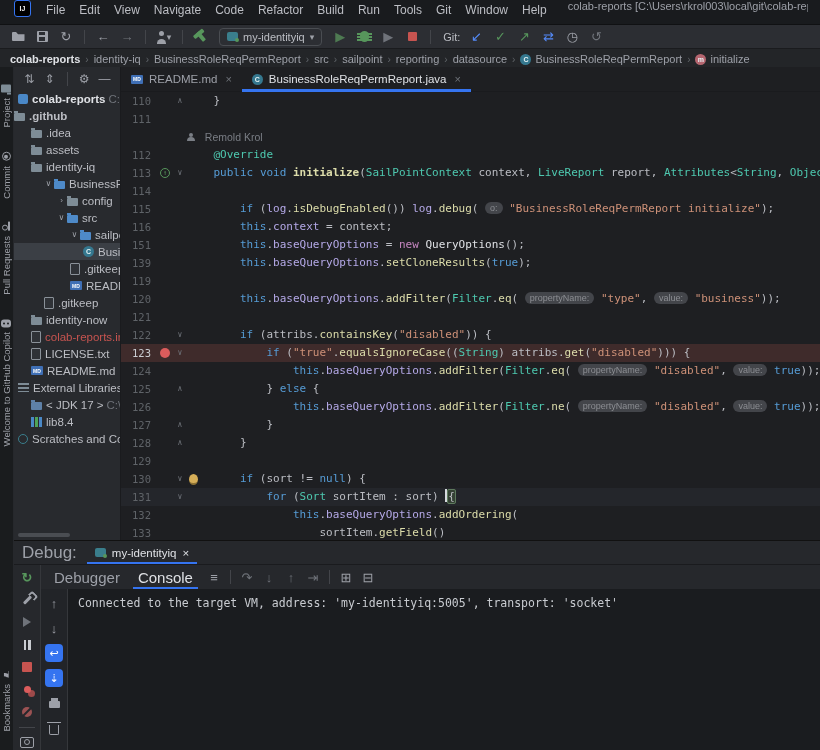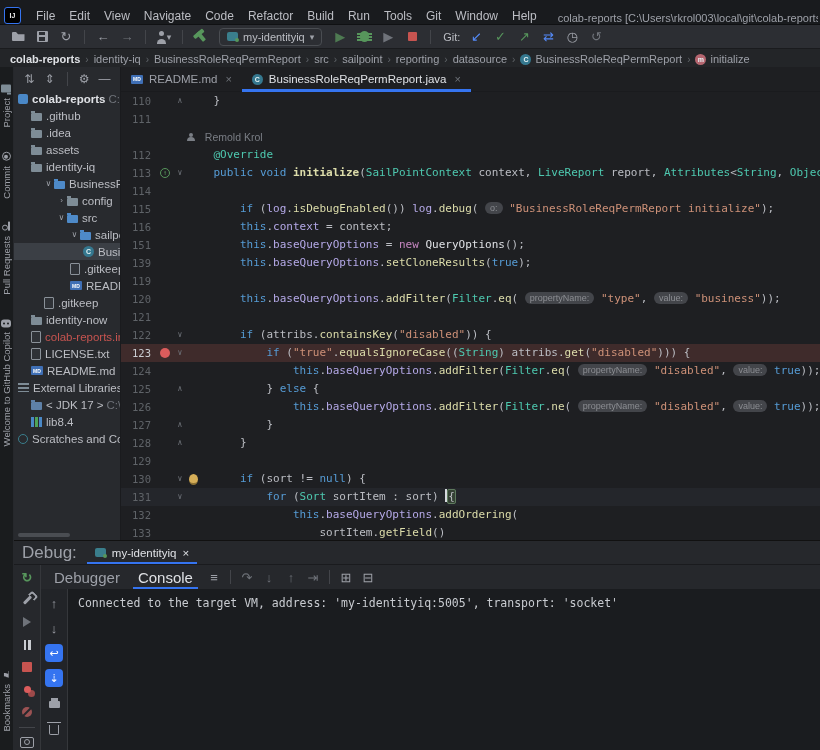--- a/index.html
+++ b/index.html
@@ -1,19 +1,19 @@
 <!DOCTYPE html>
 <html><head>
 <meta charset="utf-8">
 <style>
   html,body{margin:0;padding:0}
   body{width:820px;height:750px;position:relative;overflow:hidden;background:#1E1F22;
        font-family:"Liberation Sans",sans-serif;color:#BCBEC4;-webkit-font-smoothing:antialiased}
   
-  #menubar{height:24px;background:#191B1E;display:flex;align-items:flex-end;padding:0 2px;border-bottom:1px solid #101113}
+  #menubar{height:24px;background:#191B1E;display:flex;align-items:flex-start;padding:0 12px;border-bottom:1px solid #101113}
   .logo{width:15px;height:15px;border:1px solid #3574F0;border-radius:3px;background:#000;color:#E8E8E8;
         font-size:7px;font-weight:bold;display:flex;align-items:center;justify-content:center;margin:0 8px 0 2px}
   .menu-item{padding:2px 7px;font-size:12px;color:#BCBEC4;border-radius:4px}
   .win-title{flex:1;padding-left:14px;white-space:nowrap;overflow:hidden;font-size:11px;color:#9DA0A8}
   
   #toolbar{height:23px;background:#2C2E33;display:flex;align-items:center;padding:0 8px;gap:4px;border-bottom:1px solid #1A1B1E}
   .tbi{width:20px;height:18px;display:flex;align-items:center;justify-content:center;font-size:13px;color:#9DA0A8}
   .tsep{width:1px;height:14px;background:#43454A;margin:0 4px}
   .run-widget{height:16px;border:1px solid #4A4D52;border-radius:4px;display:flex;align-items:center;gap:5px;
               padding:0 7px;font-size:11px;color:#BCBEC4;background:#2C2E33;margin:0 4px}
@@ -280,21 +280,21 @@
       <span class="tsep"></span>
       <span class="pti">⚙</span>
       <span class="pti">—</span>
     </div>
     <div id="tree">
         <div class="trow" style="padding-left: 4px;">
           <span class="ti ti-root"></span>
           <span class="lbl b">colab-reports</span>
           <span class="path"> C:\U</span>
         </div>
-        <div class="trow" style="padding-left: 17px;">
+        <div class="trow" style=" font-weight: bold;">
           <span class="ti ti-folder"></span>
           <span class="lbl">.github</span>
         </div>
         <div class="trow" style="padding-left: 17px;">
           <span class="ti ti-folder"></span>
           <span class="lbl">.idea</span>
         </div>
         <div class="trow" style="padding-left: 17px;">
           <span class="ti ti-folder"></span>
           <span class="lbl">assets</span>

